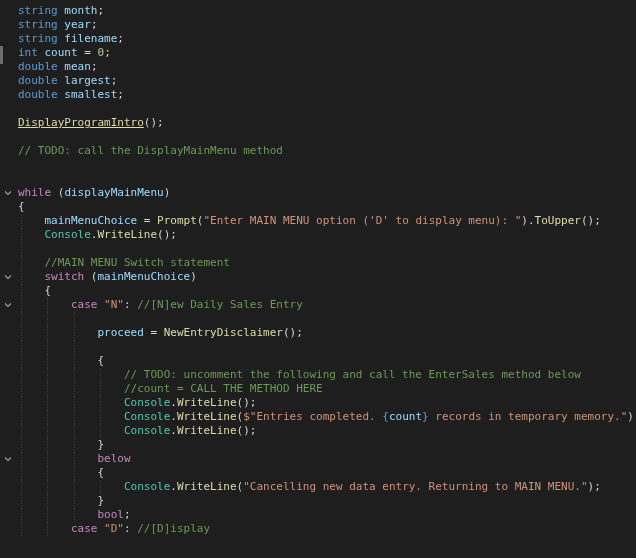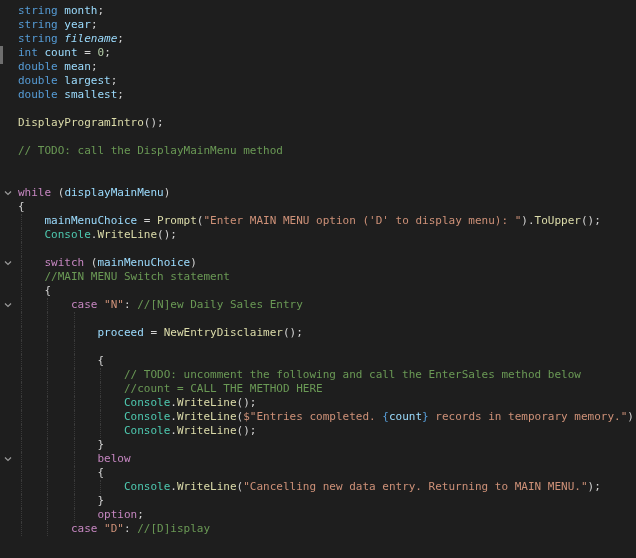--- a/index.html
+++ b/index.html
@@ -15,58 +15,58 @@
   .codetext { position:relative; z-index:1; }
 </style>
 </head>
 <body style="background: rgb(30, 30, 30);">
 
 <div class="editor">
   <div class="gutter-marker"></div>
   <div class="lines" id="lines">
       <div class="line"><span class="codetext"><span style="color: rgb(86, 156, 214);">string</span><span style="color: rgb(156, 220, 254);"> month</span><span style="color: rgb(212, 212, 212);">;</span></span></div>
       <div class="line"><span class="codetext"><span style="color: rgb(86, 156, 214);">string</span><span style="color: rgb(156, 220, 254);"> year</span><span style="color: rgb(212, 212, 212);">;</span></span></div>
-      <div class="line"><span class="codetext"><span style="color: rgb(86, 156, 214);">string</span><span style="color: rgb(156, 220, 254); font-style: italic;"> filename</span><span style="color: rgb(212, 212, 212);">;</span></span></div>
+      <div class="line"><span class="codetext"><span style="color: rgb(86, 156, 214);">string</span><span style="color: rgb(156, 220, 254);"> filename</span><span style="color: rgb(212, 212, 212);">;</span></span></div>
       <div class="line"><span class="codetext"><span style="color: rgb(86, 156, 214);">int</span><span style="color: rgb(156, 220, 254);"> count</span><span style="color: rgb(212, 212, 212);"> = </span><span style="color: rgb(181, 206, 168);">0</span><span style="color: rgb(212, 212, 212);">;</span></span></div>
       <div class="line"><span class="codetext"><span style="color: rgb(86, 156, 214);">double</span><span style="color: rgb(156, 220, 254);"> mean</span><span style="color: rgb(212, 212, 212);">;</span></span></div>
       <div class="line"><span class="codetext"><span style="color: rgb(86, 156, 214);">double</span><span style="color: rgb(156, 220, 254);"> largest</span><span style="color: rgb(212, 212, 212);">;</span></span></div>
       <div class="line"><span class="codetext"><span style="color: rgb(86, 156, 214);">double</span><span style="color: rgb(156, 220, 254);"> smallest</span><span style="color: rgb(212, 212, 212);">;</span></span></div>
       <div class="line"><span class="codetext"></span></div>
-      <div class="line"><span class="codetext"><span style="color: rgb(220, 220, 170);">DisplayProgramIntro</span><span style="color: rgb(212, 212, 212);">();</span></span></div>
+      <div class="line"><span class="codetext"><span style="color: rgb(220, 220, 170); text-decoration: underline;">DisplayProgramIntro</span><span style="color: rgb(212, 212, 212);">();</span></span></div>
       <div class="line"><span class="codetext"></span></div>
       <div class="line"><span class="codetext"><span style="color: rgb(106, 153, 85);">// TODO: call the DisplayMainMenu method</span></span></div>
       <div class="line"><span class="codetext"></span></div>
       <div class="line"><span class="codetext"></span></div>
       <div class="line"><span class="fold"><svg width="10" height="10" viewBox="0 0 10 10">
             <path d="M2 3.5 L5 6.5 L8 3.5" fill="none" stroke="#9a9a9a" stroke-width="1.2"></path>
           </svg></span><span class="codetext"><span style="color: rgb(197, 134, 192);">while</span><span style="color: rgb(212, 212, 212);"> (</span><span style="color: rgb(156, 220, 254);">displayMainMenu</span><span style="color: rgb(212, 212, 212);">)</span></span></div>
       <div class="line"><span class="codetext"><span style="color: rgb(212, 212, 212);">{</span></span></div>
       <div class="line"><span class="guide" style="left: calc(0ch + 21px);"></span><span class="codetext">    <span style="color: rgb(156, 220, 254);">mainMenuChoice</span><span style="color: rgb(212, 212, 212);"> = </span><span style="color: rgb(220, 220, 170);">Prompt</span><span style="color: rgb(212, 212, 212);">(</span><span style="color: rgb(206, 145, 120);">"Enter MAIN MENU option ('D' to display menu): "</span><span style="color: rgb(212, 212, 212);">).</span><span style="color: rgb(220, 220, 170);">ToUpper</span><span style="color: rgb(212, 212, 212);">();</span></span></div>
       <div class="line"><span class="guide" style="left: calc(0ch + 21px);"></span><span class="codetext">    <span style="color: rgb(78, 201, 176);">Console</span><span style="color: rgb(212, 212, 212);">.</span><span style="color: rgb(220, 220, 170);">WriteLine</span><span style="color: rgb(212, 212, 212);">();</span></span></div>
       <div class="line"><span class="guide" style="left: calc(0ch + 21px);"></span><span class="codetext"></span></div>
+      <div class="line"><span class="guide" style="left: calc(0ch + 21px);"></span><span class="codetext">    <span style="color: rgb(106, 153, 85);">//MAIN MENU Switch statement</span></span></div>
       <div class="line"><span class="guide" style="left: calc(0ch + 21px);"></span><span class="fold"><svg width="10" height="10" viewBox="0 0 10 10">
             <path d="M2 3.5 L5 6.5 L8 3.5" fill="none" stroke="#9a9a9a" stroke-width="1.2"></path>
           </svg></span><span class="codetext">    <span style="color: rgb(197, 134, 192);">switch</span><span style="color: rgb(212, 212, 212);"> (</span><span style="color: rgb(156, 220, 254);">mainMenuChoice</span><span style="color: rgb(212, 212, 212);">)</span></span></div>
-      <div class="line"><span class="guide" style="left: calc(0ch + 21px);"></span><span class="codetext">    <span style="color: rgb(106, 153, 85);">//MAIN MENU Switch statement</span></span></div>
       <div class="line"><span class="guide" style="left: calc(0ch + 21px);"></span><span class="codetext">    <span style="color: rgb(212, 212, 212);">{</span></span></div>
       <div class="line"><span class="guide" style="left: calc(0ch + 21px);"></span><span class="guide" style="left: calc(4ch + 21px);"></span><span class="fold"><svg width="10" height="10" viewBox="0 0 10 10">
             <path d="M2 3.5 L5 6.5 L8 3.5" fill="none" stroke="#9a9a9a" stroke-width="1.2"></path>
           </svg></span><span class="codetext">        <span style="color: rgb(197, 134, 192);">case</span><span style="color: rgb(206, 145, 120);"> "N"</span><span style="color: rgb(212, 212, 212);">: </span><span style="color: rgb(106, 153, 85);">//[N]ew Daily Sales Entry</span></span></div>
       <div class="line"><span class="guide" style="left: calc(0ch + 21px);"></span><span class="guide" style="left: calc(4ch + 21px);"></span><span class="guide" style="left: calc(8ch + 21px);"></span><span class="codetext"></span></div>
       <div class="line"><span class="guide" style="left: calc(0ch + 21px);"></span><span class="guide" style="left: calc(4ch + 21px);"></span><span class="guide" style="left: calc(8ch + 21px);"></span><span class="codetext">            <span style="color: rgb(156, 220, 254);">proceed</span><span style="color: rgb(212, 212, 212);"> = </span><span style="color: rgb(220, 220, 170);">NewEntryDisclaimer</span><span style="color: rgb(212, 212, 212);">();</span></span></div>
       <div class="line"><span class="guide" style="left: calc(0ch + 21px);"></span><span class="guide" style="left: calc(4ch + 21px);"></span><span class="guide" style="left: calc(8ch + 21px);"></span><span class="codetext"></span></div>
       <div class="line"><span class="guide" style="left: calc(0ch + 21px);"></span><span class="guide" style="left: calc(4ch + 21px);"></span><span class="guide" style="left: calc(8ch + 21px);"></span><span class="codetext">            <span style="color: rgb(212, 212, 212);">{</span></span></div>
       <div class="line"><span class="guide" style="left: calc(0ch + 21px);"></span><span class="guide" style="left: calc(4ch + 21px);"></span><span class="guide" style="left: calc(8ch + 21px);"></span><span class="guide" style="left: calc(12ch + 21px);"></span><span class="codetext">                <span style="color: rgb(106, 153, 85);">// TODO: uncomment the following and call the EnterSales method below</span></span></div>
       <div class="line"><span class="guide" style="left: calc(0ch + 21px);"></span><span class="guide" style="left: calc(4ch + 21px);"></span><span class="guide" style="left: calc(8ch + 21px);"></span><span class="guide" style="left: calc(12ch + 21px);"></span><span class="codetext">                <span style="color: rgb(106, 153, 85);">//count = CALL THE METHOD HERE</span></span></div>
       <div class="line"><span class="guide" style="left: calc(0ch + 21px);"></span><span class="guide" style="left: calc(4ch + 21px);"></span><span class="guide" style="left: calc(8ch + 21px);"></span><span class="guide" style="left: calc(12ch + 21px);"></span><span class="codetext">                <span style="color: rgb(78, 201, 176);">Console</span><span style="color: rgb(212, 212, 212);">.</span><span style="color: rgb(220, 220, 170);">WriteLine</span><span style="color: rgb(212, 212, 212);">();</span></span></div>
       <div class="line"><span class="guide" style="left: calc(0ch + 21px);"></span><span class="guide" style="left: calc(4ch + 21px);"></span><span class="guide" style="left: calc(8ch + 21px);"></span><span class="guide" style="left: calc(12ch + 21px);"></span><span class="codetext">                <span style="color: rgb(78, 201, 176);">Console</span><span style="color: rgb(212, 212, 212);">.</span><span style="color: rgb(220, 220, 170);">WriteLine</span><span style="color: rgb(212, 212, 212);">(</span><span style="color: rgb(206, 145, 120);">$"Entries completed. </span><span style="color: rgb(86, 156, 214);">{</span><span style="color: rgb(156, 220, 254);">count</span><span style="color: rgb(86, 156, 214);">}</span><span style="color: rgb(206, 145, 120);"> records in temporary memory."</span><span style="color: rgb(212, 212, 212);">);</span></span></div>
       <div class="line"><span class="guide" style="left: calc(0ch + 21px);"></span><span class="guide" style="left: calc(4ch + 21px);"></span><span class="guide" style="left: calc(8ch + 21px);"></span><span class="guide" style="left: calc(12ch + 21px);"></span><span class="codetext">                <span style="color: rgb(78, 201, 176);">Console</span><span style="color: rgb(212, 212, 212);">.</span><span style="color: rgb(220, 220, 170);">WriteLine</span><span style="color: rgb(212, 212, 212);">();</span></span></div>
       <div class="line"><span class="guide" style="left: calc(0ch + 21px);"></span><span class="guide" style="left: calc(4ch + 21px);"></span><span class="guide" style="left: calc(8ch + 21px);"></span><span class="codetext">            <span style="color: rgb(212, 212, 212);">}</span></span></div>
       <div class="line"><span class="guide" style="left: calc(0ch + 21px);"></span><span class="guide" style="left: calc(4ch + 21px);"></span><span class="guide" style="left: calc(8ch + 21px);"></span><span class="fold"><svg width="10" height="10" viewBox="0 0 10 10">
             <path d="M2 3.5 L5 6.5 L8 3.5" fill="none" stroke="#9a9a9a" stroke-width="1.2"></path>
           </svg></span><span class="codetext">            <span style="color: rgb(197, 134, 192);">below</span></span></div>
       <div class="line"><span class="guide" style="left: calc(0ch + 21px);"></span><span class="guide" style="left: calc(4ch + 21px);"></span><span class="guide" style="left: calc(8ch + 21px);"></span><span class="codetext">            <span style="color: rgb(212, 212, 212);">{</span></span></div>
       <div class="line"><span class="guide" style="left: calc(0ch + 21px);"></span><span class="guide" style="left: calc(4ch + 21px);"></span><span class="guide" style="left: calc(8ch + 21px);"></span><span class="guide" style="left: calc(12ch + 21px);"></span><span class="codetext">                <span style="color: rgb(78, 201, 176);">Console</span><span style="color: rgb(212, 212, 212);">.</span><span style="color: rgb(220, 220, 170);">WriteLine</span><span style="color: rgb(212, 212, 212);">(</span><span style="color: rgb(206, 145, 120);">"Cancelling new data entry. Returning to MAIN MENU."</span><span style="color: rgb(212, 212, 212);">);</span></span></div>
       <div class="line"><span class="guide" style="left: calc(0ch + 21px);"></span><span class="guide" style="left: calc(4ch + 21px);"></span><span class="guide" style="left: calc(8ch + 21px);"></span><span class="codetext">            <span style="color: rgb(212, 212, 212);">}</span></span></div>
-      <div class="line"><span class="guide" style="left: calc(0ch + 21px);"></span><span class="guide" style="left: calc(4ch + 21px);"></span><span class="guide" style="left: calc(8ch + 21px);"></span><span class="codetext">            <span style="color: rgb(197, 134, 192);">option</span><span style="color: rgb(212, 212, 212);">;</span></span></div>
+      <div class="line"><span class="guide" style="left: calc(0ch + 21px);"></span><span class="guide" style="left: calc(4ch + 21px);"></span><span class="guide" style="left: calc(8ch + 21px);"></span><span class="codetext">            <span style="color: rgb(197, 134, 192);">bool</span><span style="color: rgb(212, 212, 212);">;</span></span></div>
       <div class="line"><span class="guide" style="left: calc(0ch + 21px);"></span><span class="guide" style="left: calc(4ch + 21px);"></span><span class="codetext">        <span style="color: rgb(197, 134, 192);">case</span><span style="color: rgb(206, 145, 120);"> "D"</span><span style="color: rgb(212, 212, 212);">: </span><span style="color: rgb(106, 153, 85);">//[D]isplay</span></span></div>
     </div>
 </div>
 
 </body></html>

